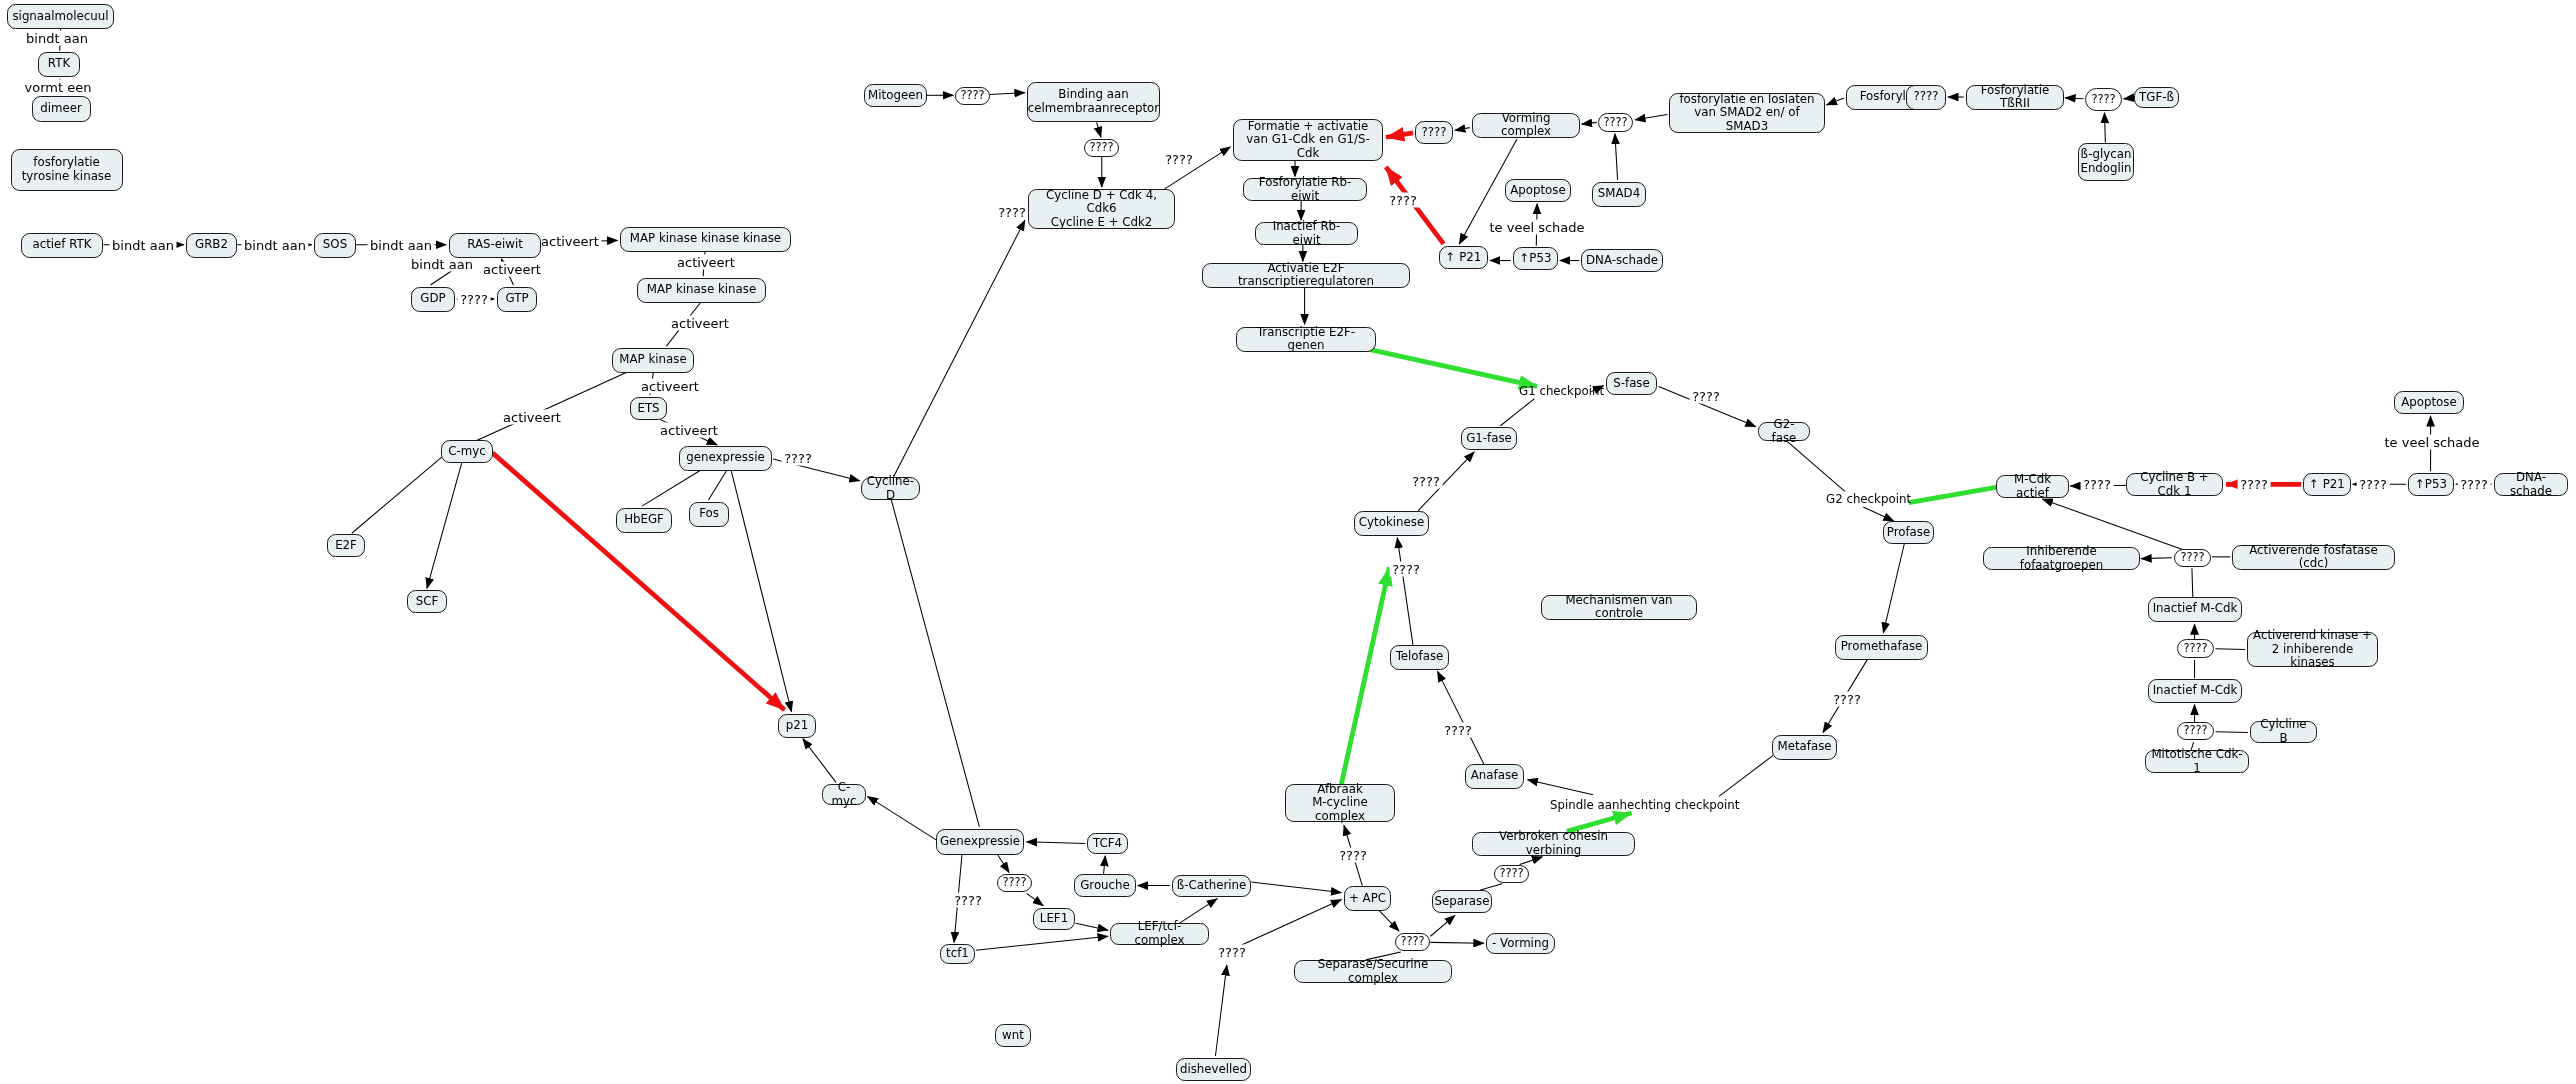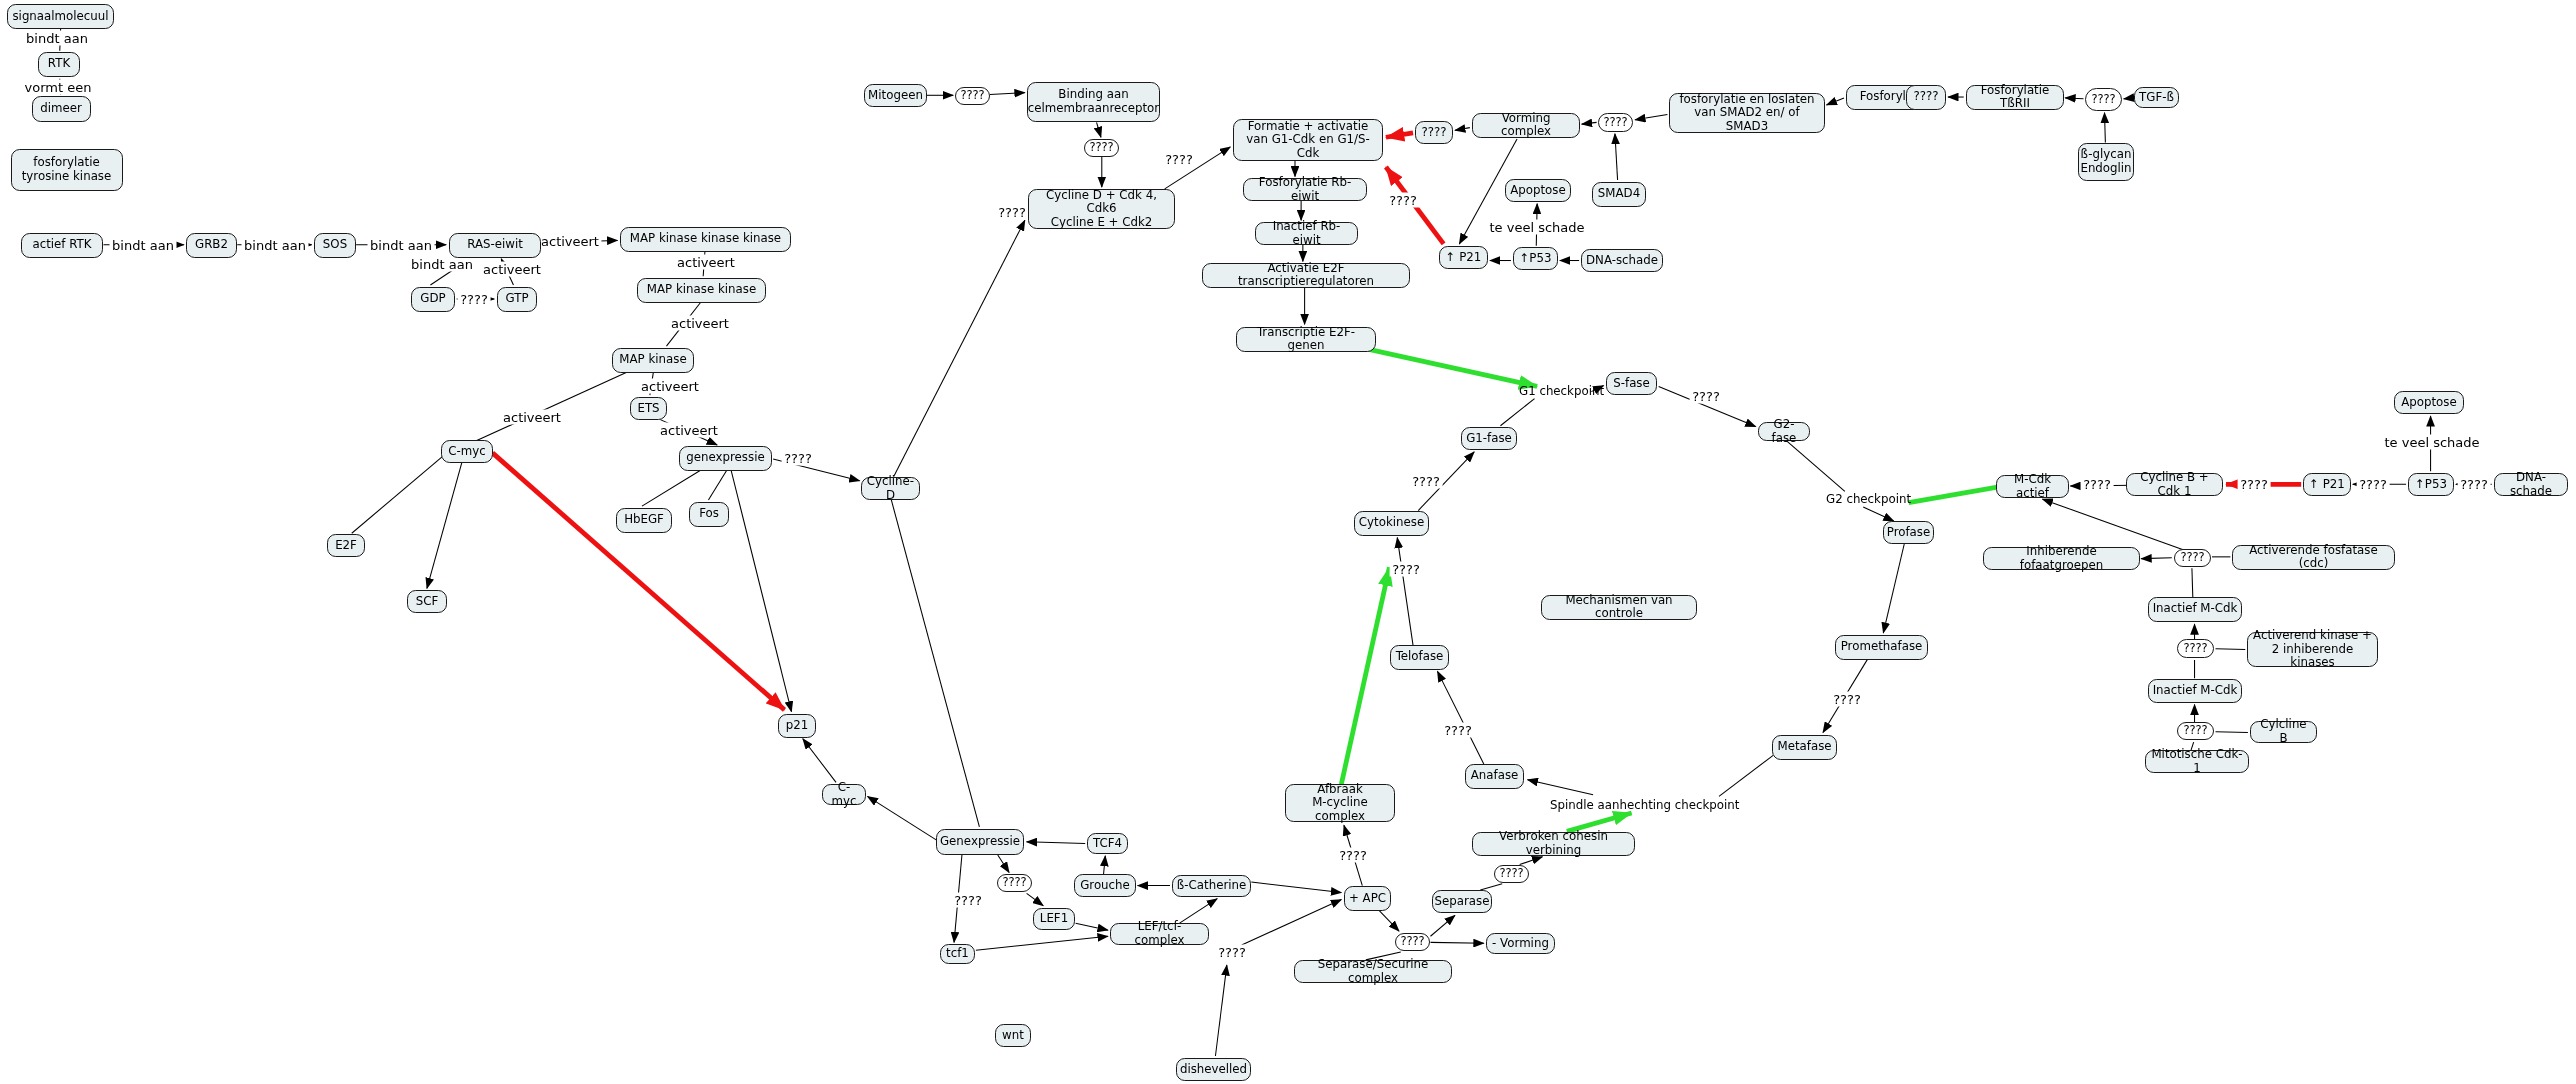--- a/index.html
+++ b/index.html
@@ -189,21 +189,21 @@
     <div class="node" style="left: 497px; top: 287px; width: 40px; height: 24.5px;">GTP</div>
     <div class="node" style="left: 637px; top: 278px; width: 129px; height: 24.5px;">MAP kinase kinase</div>
     <div class="node" style="left: 612px; top: 348px; width: 82px; height: 24.5px;">MAP kinase</div>
     <div class="node" style="left: 630px; top: 397px; width: 37px; height: 23px;">ETS</div>
     <div class="node" style="left: 679px; top: 446px; width: 93px; height: 24.5px;">genexpressie</div>
     <div class="node" style="left: 441px; top: 440px; width: 52px; height: 23px;">C-myc</div>
     <div class="node" style="left: 327px; top: 534px; width: 38px; height: 23px;">E2F</div>
     <div class="node" style="left: 407px; top: 590px; width: 40px; height: 23px;">SCF</div>
     <div class="node" style="left: 616px; top: 508px; width: 56px; height: 24.5px;">HbEGF</div>
     <div class="node" style="left: 689px; top: 502px; width: 40px; height: 24.5px;">Fos</div>
-    <div class="node" style="left: 861px; top: 477px; width: 59px; height: 23px;">Cycline-D</div>
+    <div class="node" style="left: 861px; top: 477px; width: 59px; height: 23px; border-radius: 10px;">Cycline-D</div>
     <div class="node" style="left: 864px; top: 84px; width: 63px; height: 23px;">Mitogeen</div>
     <div class="node oval" style="left: 955px; top: 87px; width: 35px; height: 17.5px;">????</div>
     <div class="node" style="left: 1027px; top: 82px; width: 133px; height: 40px;">Binding aan
 celmembraanreceptor</div>
     <div class="node oval" style="left: 1084px; top: 139px; width: 35px; height: 17.5px;">????</div>
     <div class="node" style="left: 1028px; top: 189px; width: 147px; height: 40px;">Cycline D + Cdk 4, Cdk6
 Cycline E + Cdk2</div>
     <div class="node" style="left: 1233px; top: 119px; width: 150px; height: 42px;">Formatie + activatie
 van G1-Cdk en G1/S-Cdk</div>
     <div class="node" style="left: 1415px; top: 121px; width: 38px; height: 23px;">????</div>

